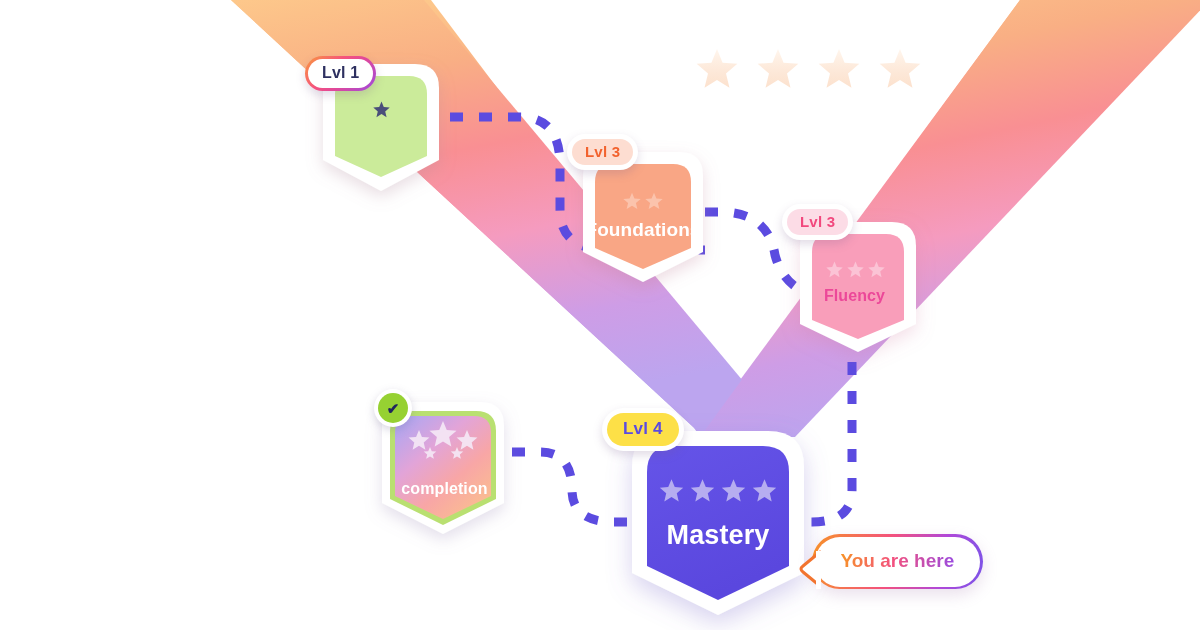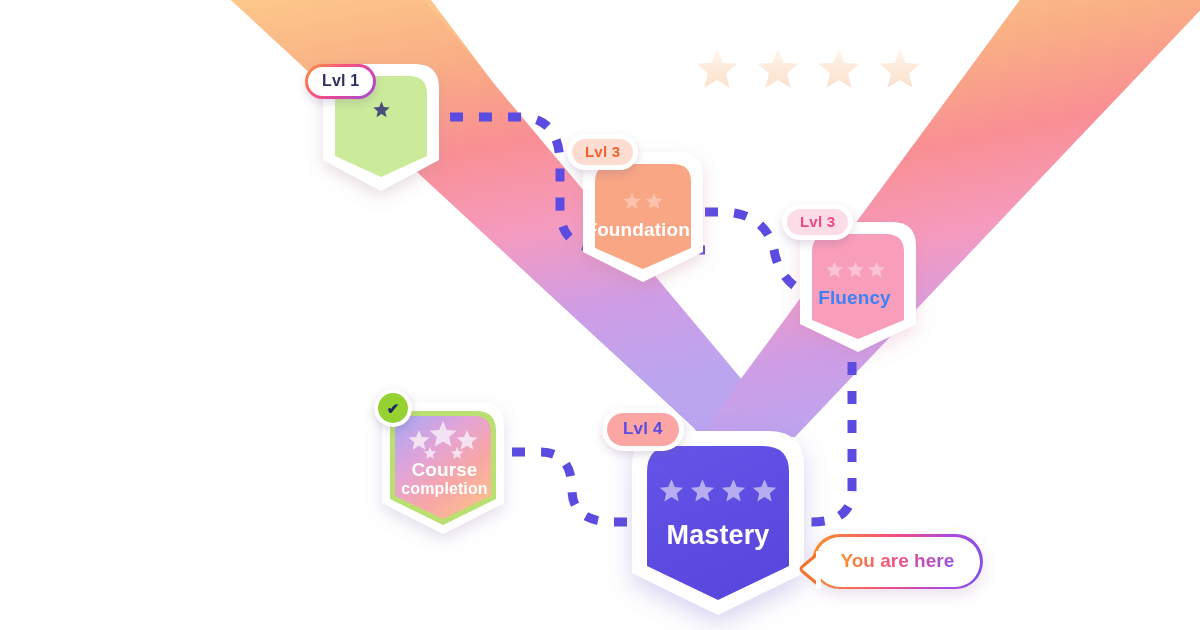--- a/index.html
+++ b/index.html
@@ -94,21 +94,21 @@
     background: linear-gradient(135deg, #F99A3C 0%, #F5547C 38%, #E0479B 60%, #9B4BE0 100%);
   }
   .lvl1-inner {
     background: #ffffff;
     color: #2E3060;
     font-size: 16px;
     padding: 5px 14px 6px 14px;
   }
   .lvl2-inner { background: #FDDDD1; color: #F2622E; }
   .lvl3-inner { background: #FCDCE6; color: #F2487E; }
-  .lvl4-inner { background: #fca5a5; color: #5B4BE0; font-size: 17px; padding: 6px 16px 7px 16px;}
+  .lvl4-inner { background: #fde047; color: #5B4BE0; font-size: 17px; padding: 6px 16px 7px 16px;}
 
   
   .check-badge {
     position: absolute;
     width: 38px; height: 38px;
     border-radius: 50%;
     background: #ffffff;
     box-shadow: 0 3px 9px rgba(120,110,150,.28);
     display: flex; align-items: center; justify-content: center;
     z-index: 7;
@@ -236,21 +236,21 @@
         <path filter="url(#sh1)" fill="#ffffff" d="M 16 28 Q 16 4 40 4 L 108 4 Q 132 4 132 28 L 132 100 L 74 131 L 16 100 Z"></path>
 
         <path fill="#CBEB9A" d="M 28 34 Q 28 16 46 16 L 102 16 Q 120 16 120 34 L 120 96 L 74 117 L 28 96 Z"></path>
       </svg>
       <div class="stars-row" style="top:40px;">
         <svg width="19" height="19" viewBox="0 0 24 24">
             <polygon points="12,2 14.9,8.9 22.4,9.5 16.7,14.4 18.4,21.7 12,17.8 5.6,21.7 7.3,14.4 1.6,9.5 9.1,8.9" fill="#4A4E7A"></polygon>
           </svg>
       </div>
     </div>
-    <div class="lvl-pill lvl1-outer" style="left:-2px; top:-4px;margin-top:8px;">
+    <div class="lvl-pill lvl1-outer" style="left:-2px; top:-4px;">
       <div class="lvl-inner lvl1-inner">Lvl 1</div>
     </div>
   </div>
 
   <div class="node" style="left:573px; top:148px;">
     <div class="shield-wrap" style="width:140px;height:138px;">
       <svg class="shield-svg" width="140" height="138" viewBox="0 0 140 138">
         <defs>
           <filter id="sh2" x="-40%" y="-30%" width="180%" height="180%">
             <feDropShadow dx="0" dy="6" stdDeviation="8" flood-color="#C08098" flood-opacity=".28"></feDropShadow>
@@ -289,21 +289,21 @@
         <svg width="19" height="19" viewBox="0 0 24 24">
             <polygon points="12,2 14.9,8.9 22.4,9.5 16.7,14.4 18.4,21.7 12,17.8 5.6,21.7 7.3,14.4 1.6,9.5 9.1,8.9" fill="#FBC3D5"></polygon>
           </svg>
         <svg width="19" height="19" viewBox="0 0 24 24">
             <polygon points="12,2 14.9,8.9 22.4,9.5 16.7,14.4 18.4,21.7 12,17.8 5.6,21.7 7.3,14.4 1.6,9.5 9.1,8.9" fill="#FBC3D5"></polygon>
           </svg>
         <svg width="19" height="19" viewBox="0 0 24 24">
             <polygon points="12,2 14.9,8.9 22.4,9.5 16.7,14.4 18.4,21.7 12,17.8 5.6,21.7 7.3,14.4 1.6,9.5 9.1,8.9" fill="#FBC3D5"></polygon>
           </svg>
       </div>
-      <div class="shield-label" style="top:69px;font-size:19px;color:#3b82f6; padding-right:6px;">Fluency</div>
+      <div class="shield-label" style="top:69px;font-size:16px;color:#ec4899; padding-right:6px;">Fluency</div>
     </div>
     <div class="lvl-pill" style="left:-8px; top:-14px;align-items:center;">
       <div class="lvl-inner lvl3-inner">Lvl 3</div>
     </div>
   </div>
 
   <div class="node" style="left:372px; top:398px;">
     <div class="shield-wrap" style="width:145px;height:140px;">
       <svg class="shield-svg" width="145" height="140" viewBox="0 0 145 140">
         <defs>
@@ -320,21 +320,20 @@
         <svg width="145" height="44" viewBox="0 0 145 44">
           <g fill="#F5E8F6" opacity=".92">
             <polygon transform="translate(71,14) scale(1.3) translate(-12,-12)" points="12,2 14.9,8.9 22.4,9.5 16.7,14.4 18.4,21.7 12,17.8 5.6,21.7 7.3,14.4 1.6,9.5 9.1,8.9"></polygon>
             <polygon transform="translate(47,20) scale(1.0) translate(-12,-12)" points="12,2 14.9,8.9 22.4,9.5 16.7,14.4 18.4,21.7 12,17.8 5.6,21.7 7.3,14.4 1.6,9.5 9.1,8.9"></polygon>
             <polygon transform="translate(95,20) scale(1.0) translate(-12,-12)" points="12,2 14.9,8.9 22.4,9.5 16.7,14.4 18.4,21.7 12,17.8 5.6,21.7 7.3,14.4 1.6,9.5 9.1,8.9"></polygon>
             <polygon transform="translate(58,33) scale(0.6) translate(-12,-12)" points="12,2 14.9,8.9 22.4,9.5 16.7,14.4 18.4,21.7 12,17.8 5.6,21.7 7.3,14.4 1.6,9.5 9.1,8.9"></polygon>
             <polygon transform="translate(85,33) scale(0.6) translate(-12,-12)" points="12,2 14.9,8.9 22.4,9.5 16.7,14.4 18.4,21.7 12,17.8 5.6,21.7 7.3,14.4 1.6,9.5 9.1,8.9"></polygon>
           </g>
         </svg>
       </div>
-      <div class="shield-label" style="top:61px;font-size:19px;color:#FFFFFF;">Course</div>
       <div class="shield-label" style="top:82px;font-size:16px;color:#FFFFFF;">completion</div>
     </div>
     <div class="check-badge" style="left:2px; top:-9px;">
       <div class="check-disc">✔</div>
     </div>
   </div>
 
   <div class="node" style="left:620px; top:425px;">
     <div class="shield-wrap" style="width:196px;height:195px;">
       <svg class="shield-svg" width="196" height="195" viewBox="0 0 196 195">

